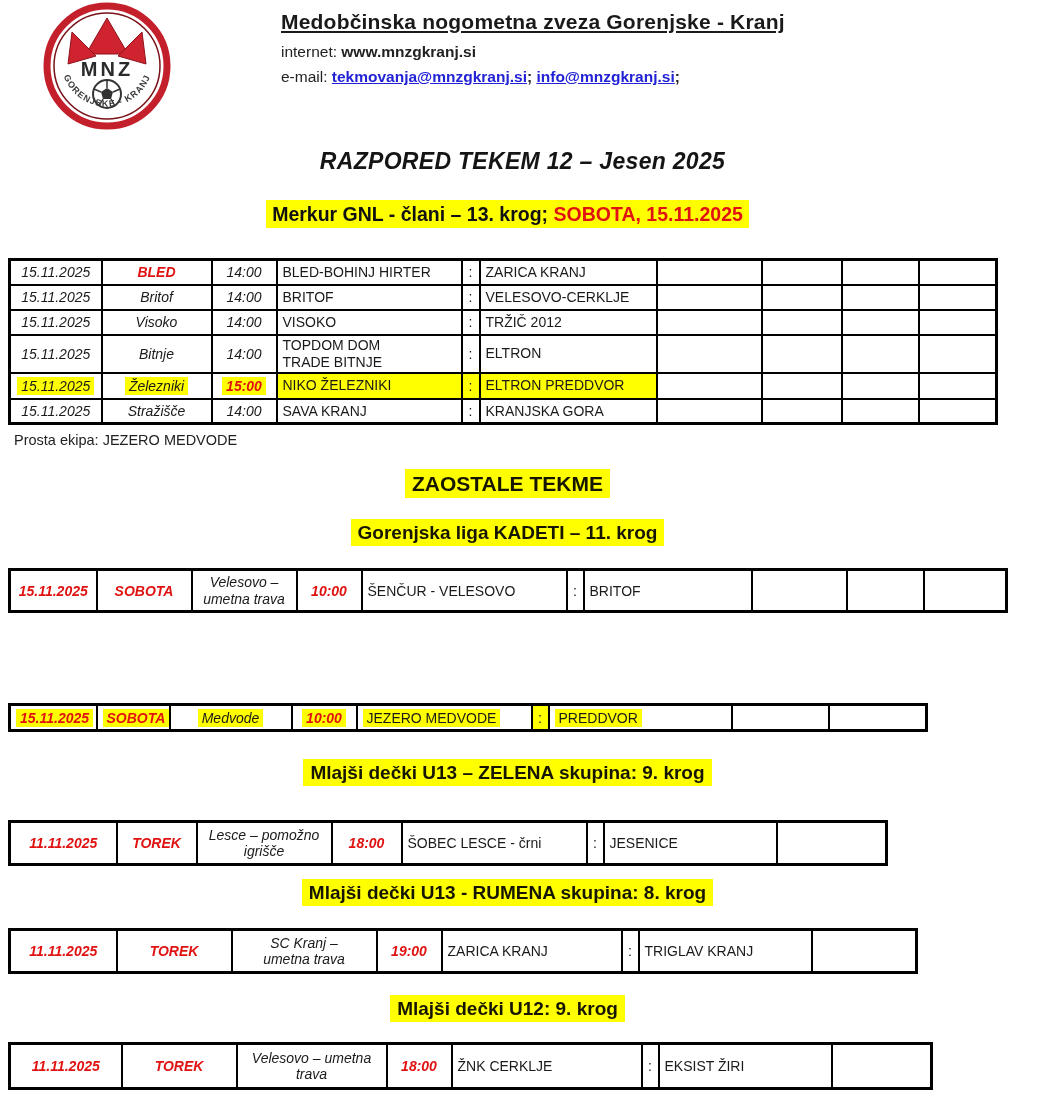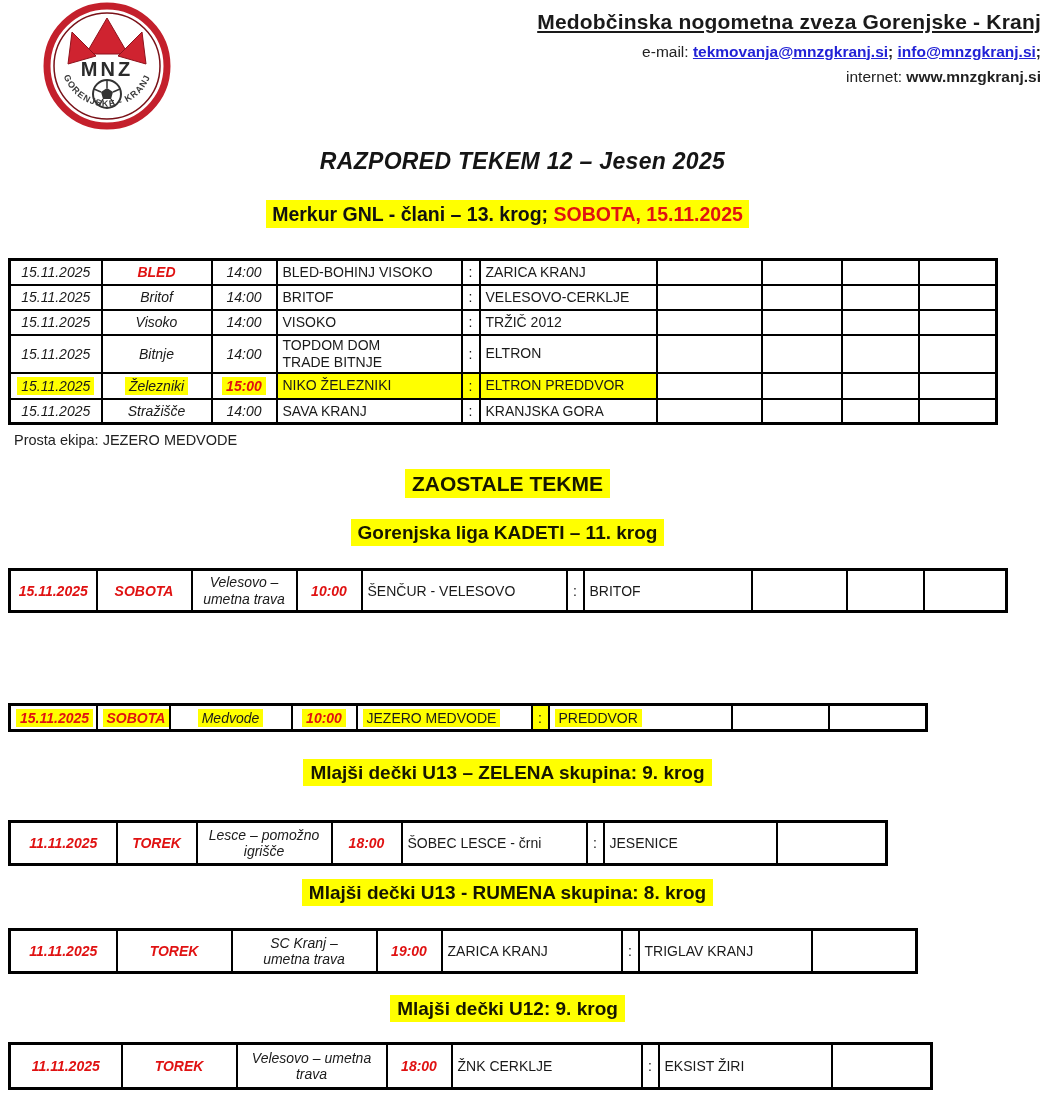--- a/index.html
+++ b/index.html
@@ -2,21 +2,21 @@
 <html><head>
 <meta charset="utf-8">
 <style>
   html,body{margin:0;padding:0;background:#fff;}
   .page{
     position:relative;width:1045px;height:1100px;background:#fff;overflow:hidden;
     font-family:"Liberation Sans",sans-serif;color:#111;
   }
   
   .logo-wrap{position:absolute;left:38px;top:2px;width:138px;height:128px;}
-  .hdr{position:absolute;right:4px;top:6px;width:760px;text-align:right;line-height:1.5;}
+  .hdr{position:absolute;right:4px;top:6px;width:760px;line-height:1.5;}
   .org-name{font-size:21px;font-weight:bold;text-decoration:underline;color:#1a1a1a;letter-spacing:.2px;}
   .hdr-line{font-size:15.5px;color:#222;margin-top:2px;}
   .hdr a{color:#2222d6;font-weight:bold;text-decoration:underline;}
   .b{font-weight:bold;}
   
   .title{position:absolute;left:0;right:0;top:148px;text-align:center;
     font-size:23px;font-weight:bold;font-style:italic;color:#151515;letter-spacing:.3px;}
   .hl{background:#ffff00;}
   .subtitle{position:absolute;left:0;right:30px;top:203px;text-align:center;font-size:19.5px;font-weight:bold;}
   .subtitle .hl{padding:3px 6px;}
@@ -59,22 +59,22 @@
 
       <path id="arcpath" d="M 25 72 A 46 46 0 0 0 113 72" fill="none"></path>
       <text font-family="Liberation Sans, sans-serif" font-size="9" font-weight="bold" fill="#3a3a3a" letter-spacing="1">
         <textPath href="#arcpath" startOffset="50%" text-anchor="middle">GORENJSKE - KRANJ</textPath>
       </text>
     </svg>
   </div>
 
   <div class="hdr">
     <div class="org-name">Medobčinska nogometna zveza Gorenjske - Kranj</div>
+    <div class="hdr-line"><span>internet: </span><span class="b">www.mnzgkranj.si</span></div>
     <div class="hdr-line"><span>e-mail: </span><a href="#">tekmovanja@mnzgkranj.si</a><span class="b">;  </span> <a href="#">info@mnzgkranj.si</a><span class="b">;</span></div>
-    <div class="hdr-line"><span>internet: </span><span class="b">www.mnzgkranj.si</span></div>
   </div>
 
   <div class="title">RAZPORED TEKEM 12 – Jesen 2025</div>
 
   <div class="subtitle">
     <span class="hl"><span>Merkur GNL - člani – 13. krog; </span><span class="red">SOBOTA, 15.11.2025</span></span>
   </div>
 
   <table style="top:258px;width:987px;">
     <colgroup>
@@ -87,21 +87,21 @@
         <col style="width:105px">
         <col style="width:80px">
         <col style="width:77px">
         <col style="width:78px">
       </colgroup>
     <tbody>
         <tr style="height:25px">
       <td class="c it">15.11.2025</td>
       <td class="c rb">BLED</td>
       <td class="c it">14:00</td>
-      <td class="l team">BLED-BOHINJ VISOKO</td>
+      <td class="l team">BLED-BOHINJ HIRTER</td>
       <td class="c">:</td>
       <td class="l team">ZARICA KRANJ</td>
       <td></td>
           <td></td>
           <td></td>
           <td></td>
     </tr>
     <tr style="height:25px">
       <td class="c it">15.11.2025</td>
       <td class="c it">Britof</td>

